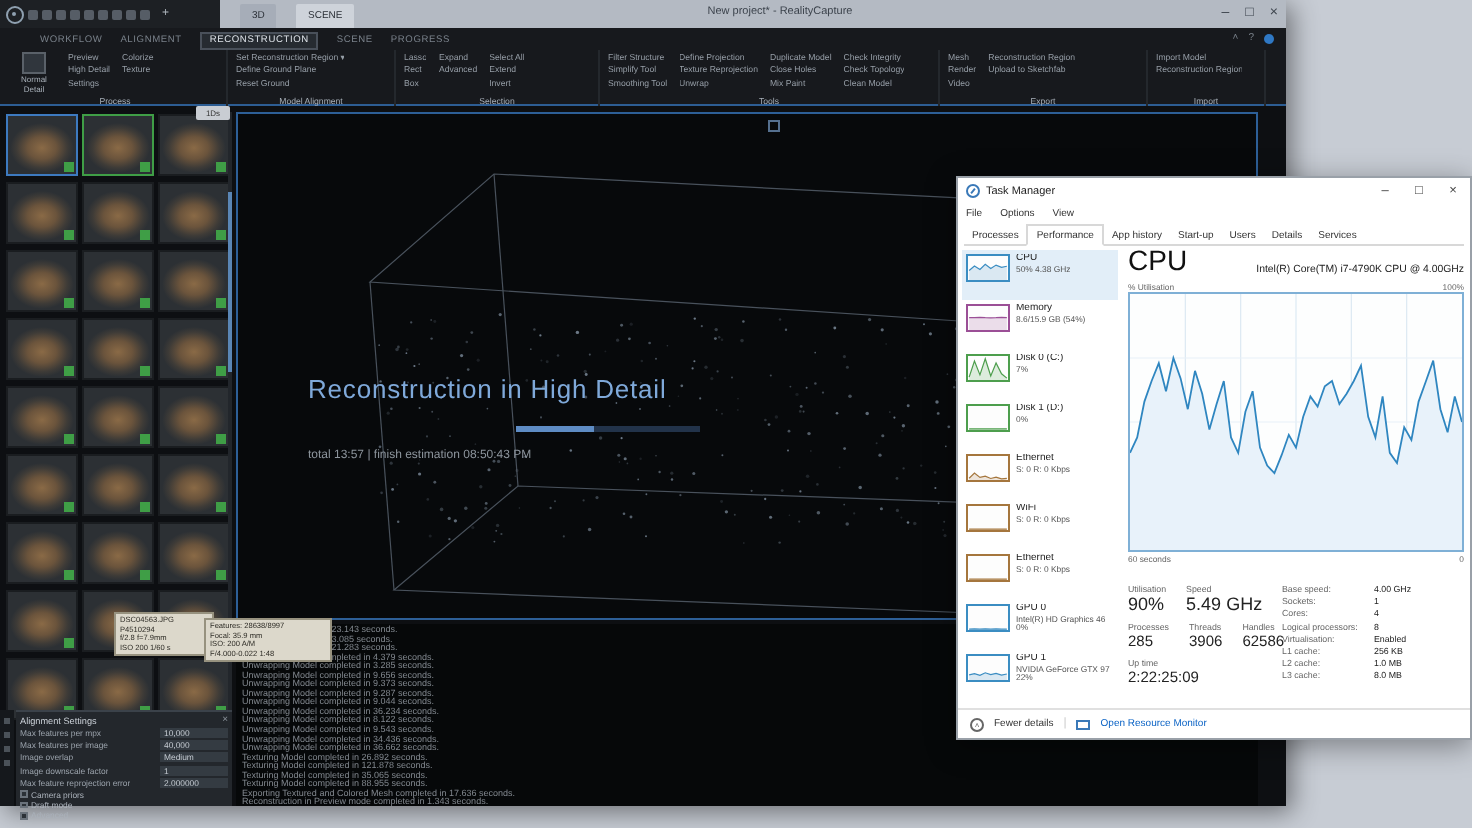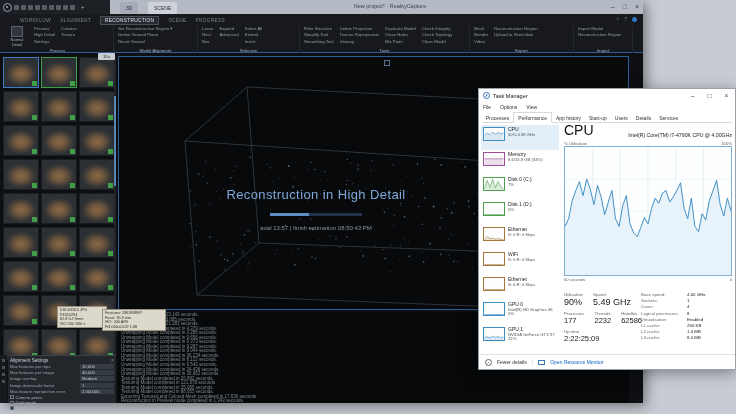--- a/index.html
+++ b/index.html
@@ -47,21 +47,21 @@
   .thumb .badge{position:absolute;right:1px;bottom:1px;width:5px;height:5px;background:#3f9e46;}
   #thumb-scrollbar{position:absolute;right:0;top:0;width:2px;height:347px;background:#22262b;}
   #thumb-scrollbar .sb-thumb{position:absolute;top:40px;width:2px;height:90px;background:#5a86b5;}
   #images-filter-chip{position:absolute;left:98px;top:53px;width:17px;height:7px;background:#c9cdd3;border-radius:1px;
     font-size:4px;line-height:7px;text-align:center;color:#333;z-index:4;}
 
   
   #rc-viewport{position:absolute;left:118px;top:56px;width:511px;height:254px;background:#07090b;border:1px solid #2d5f97;box-sizing:border-box;}
   #vp-svg{position:absolute;left:0;top:0;}
   #vp-gizmo{position:absolute;left:265px;top:3px;width:6px;height:6px;border:1px solid #55708f;box-sizing:border-box;}
-  #vp-overlay{position:absolute;left:197px;top:130px;transform:translate(-50%,0);text-align:center;width:300px;}
+  #vp-overlay{position:absolute;left:185px;top:130px;transform:translate(-50%,0);text-align:left;width:300px;}
   #vp-overlay .ov-title{font-size:13px;letter-spacing:.4px;color:#7fa9da;}
   .ov-bar{width:92px;height:3px;background:#22334a;margin:11px auto 0;}
   .ov-bar .ov-fill{height:100%;background:#5e8cc4;}
   .ov-sub{margin-top:9px;font-size:6px;color:#8d959d;}
 
   
   #rc-console{position:absolute;left:118px;top:312px;width:511px;height:91px;background:#060809;overflow:hidden;padding:1px 0 0 3px;box-sizing:border-box;}
   .con-line{font-size:4.5px;line-height:4.55px;color:#82888f;white-space:nowrap;}
 
   
@@ -940,25 +940,25 @@
             <div class="st-value">90%</div>
           </div>
         <div class="stat">
             <div class="st-label">Speed</div>
             <div class="st-value">5.49 GHz</div>
           </div>
       </div>
       <div class="stat-row">
         <div class="stat small">
             <div class="st-label">Processes</div>
-            <div class="st-value">177</div>
+            <div class="st-value">285</div>
           </div>
         <div class="stat small">
             <div class="st-label">Threads</div>
-            <div class="st-value">2232</div>
+            <div class="st-value">3906</div>
           </div>
         <div class="stat small">
             <div class="st-label">Handles</div>
             <div class="st-value">62586</div>
           </div>
       </div>
       <div class="stat-row">
         <div class="stat small">
             <div class="st-label">Up time</div>
             <div class="st-value">2:22:25:09</div>

